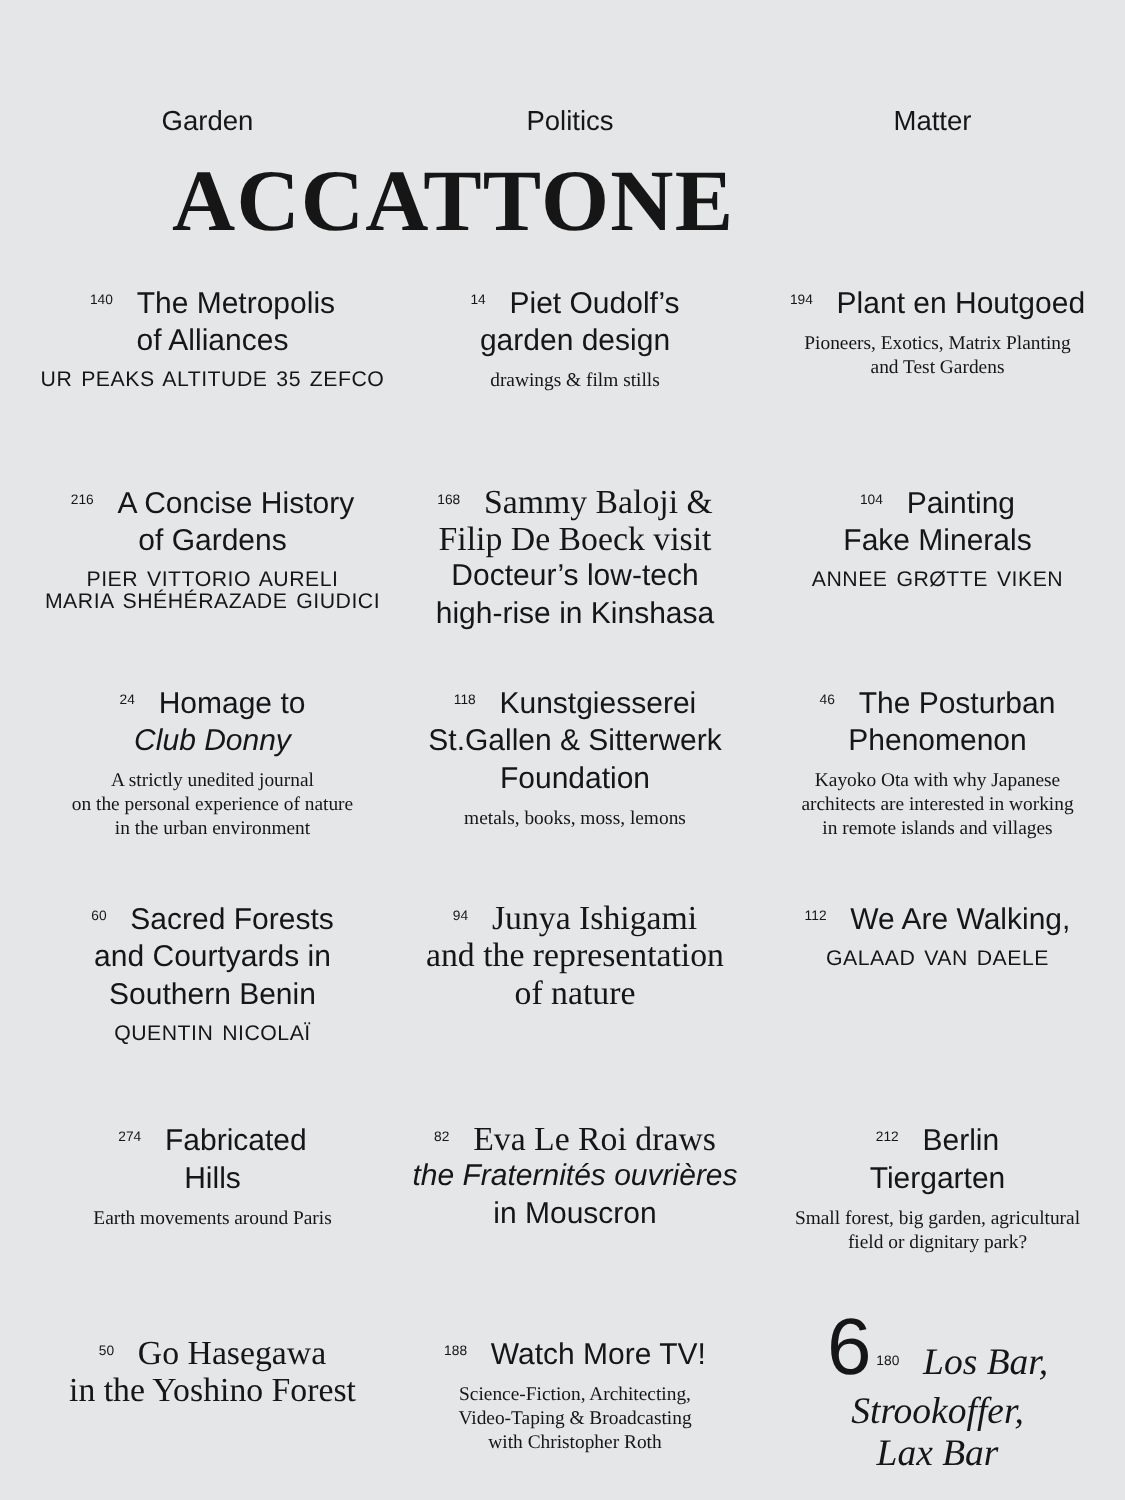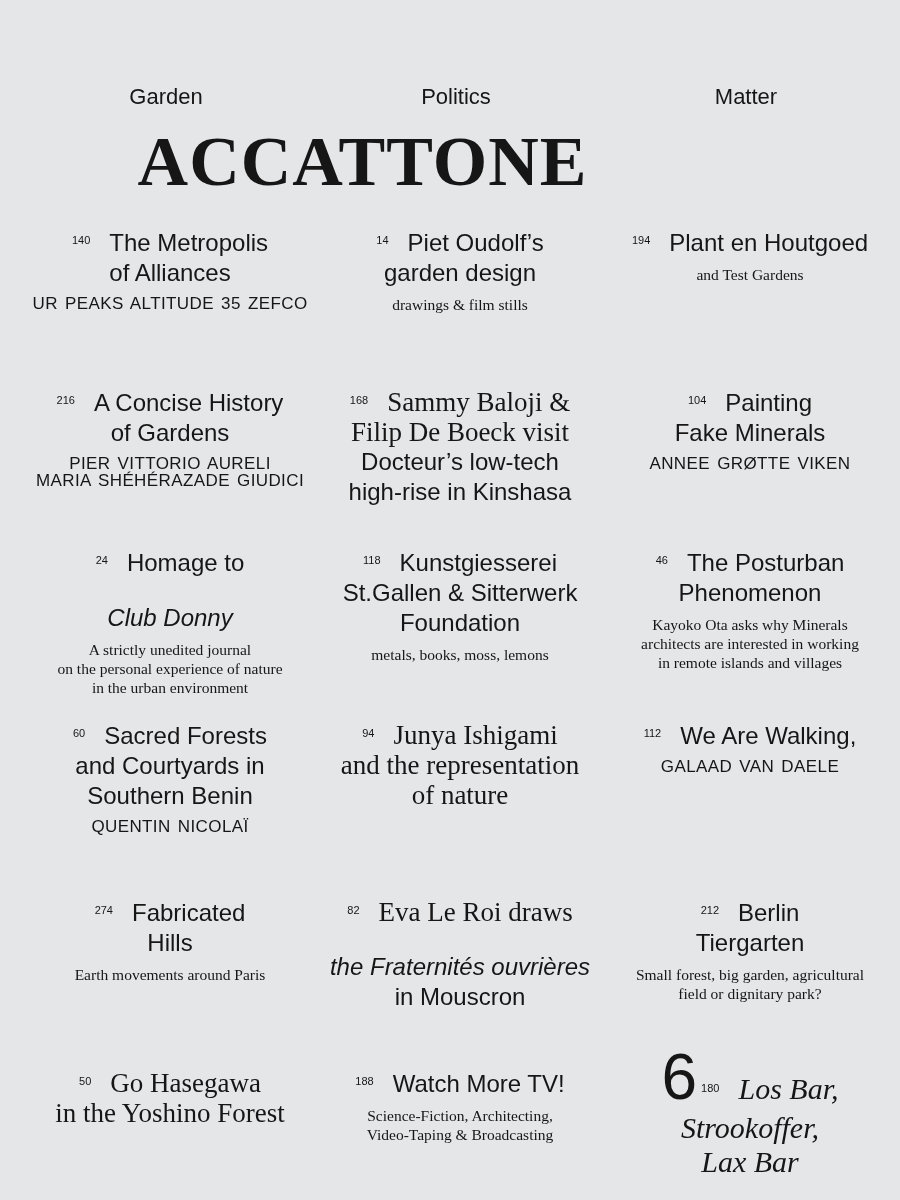--- a/index.html
+++ b/index.html
@@ -34,21 +34,21 @@
     display:grid;
     grid-template-columns:300px 280px 300px;
     grid-template-rows:160px 160px 173px 177px 145px auto;
   }
   .cell { text-align:center; }
   .pad26 { padding-top:26px; }
   .pad20 { padding-top:20px; }
   .title { line-height:30px; }
   .tl { white-space:nowrap; }
   .t-sans   { font-family:"Liberation Sans", sans-serif; font-size:24px; }
-  .t-sans-i { font-family:"Liberation Sans", sans-serif; font-size:24px; font-style:italic;margin-top:25px; }
+  .t-sans-i { font-family:"Liberation Sans", sans-serif; font-size:24px; font-style:italic; }
   .t-serif  { font-family:"Liberation Serif", serif; font-size:27px; }
   .t-serif-i{ font-family:"Liberation Serif", serif; font-size:30px; font-style:italic; }
   .sup {
     font-family:"Liberation Sans", sans-serif;
     font-size:11px; vertical-align:7px; margin-right:19px; font-style:normal;
   }
   .sub { margin-top:7px; }
   .sub-caps  { font-family:"Liberation Sans", sans-serif; font-size:17px; line-height:17px; letter-spacing:.4px; word-spacing:2px; }
   .sub-serif { font-family:"Liberation Serif", serif; font-size:15.5px; line-height:19px; }
   .sub div { white-space:nowrap; }
@@ -91,20 +91,21 @@
     <div class="sub sub-serif">
       <div>drawings &amp; film stills</div>
     </div>
   </div>
 
   <div class="cell">
     <div class="title">
       <div class="tl t-sans"><span class="sup">194</span><span>Plant en Houtgoed</span></div>
     </div>
     <div class="sub sub-serif">
+      <div>Pioneers, Exotics, Matrix Planting</div>
       <div>and Test Gardens</div>
     </div>
   </div>
 
   <div class="cell">
     <div class="title">
       <div class="tl t-sans"><span class="sup">216</span><span>A Concise History</span></div>
       <div class="tl t-sans">of Gardens</div>
     </div>
     <div class="sub sub-caps">
@@ -154,21 +155,21 @@
       <div>metals, books, moss, lemons</div>
     </div>
   </div>
 
   <div class="cell">
     <div class="title">
       <div class="tl t-sans"><span class="sup">46</span><span>The Posturban</span></div>
       <div class="tl t-sans">Phenomenon</div>
     </div>
     <div class="sub sub-serif">
-      <div>Kayoko Ota asks why Minerals</div>
+      <div>Kayoko Ota with why Japanese</div>
       <div>architects are interested in working</div>
       <div>in remote islands and villages</div>
     </div>
   </div>
 
   <div class="cell">
     <div class="title">
       <div class="tl t-sans"><span class="sup">60</span><span>Sacred Forests</span></div>
       <div class="tl t-sans">and Courtyards in</div>
       <div class="tl t-sans">Southern Benin</div>
@@ -231,20 +232,21 @@
     </div>
   </div>
 
   <div class="cell pad26">
     <div class="title">
       <div class="tl t-sans"><span class="sup">188</span><span>Watch More TV!</span></div>
     </div>
     <div class="sub sub-serif">
       <div>Science-Fiction, Architecting,</div>
       <div>Video-Taping &amp; Broadcasting</div>
+      <div>with Christopher Roth</div>
     </div>
   </div>
 
   <div class="cell pad20 t6">
     <div class="title">
       <div class="tl"><span class="big6">6</span><span class="t-serif-i"><span class="sup">180</span><span>Los Bar,</span></span></div>
       <div class="tl t-serif-i">Strookoffer,</div>
       <div class="tl t-serif-i">Lax Bar</div>
     </div>
   </div>

